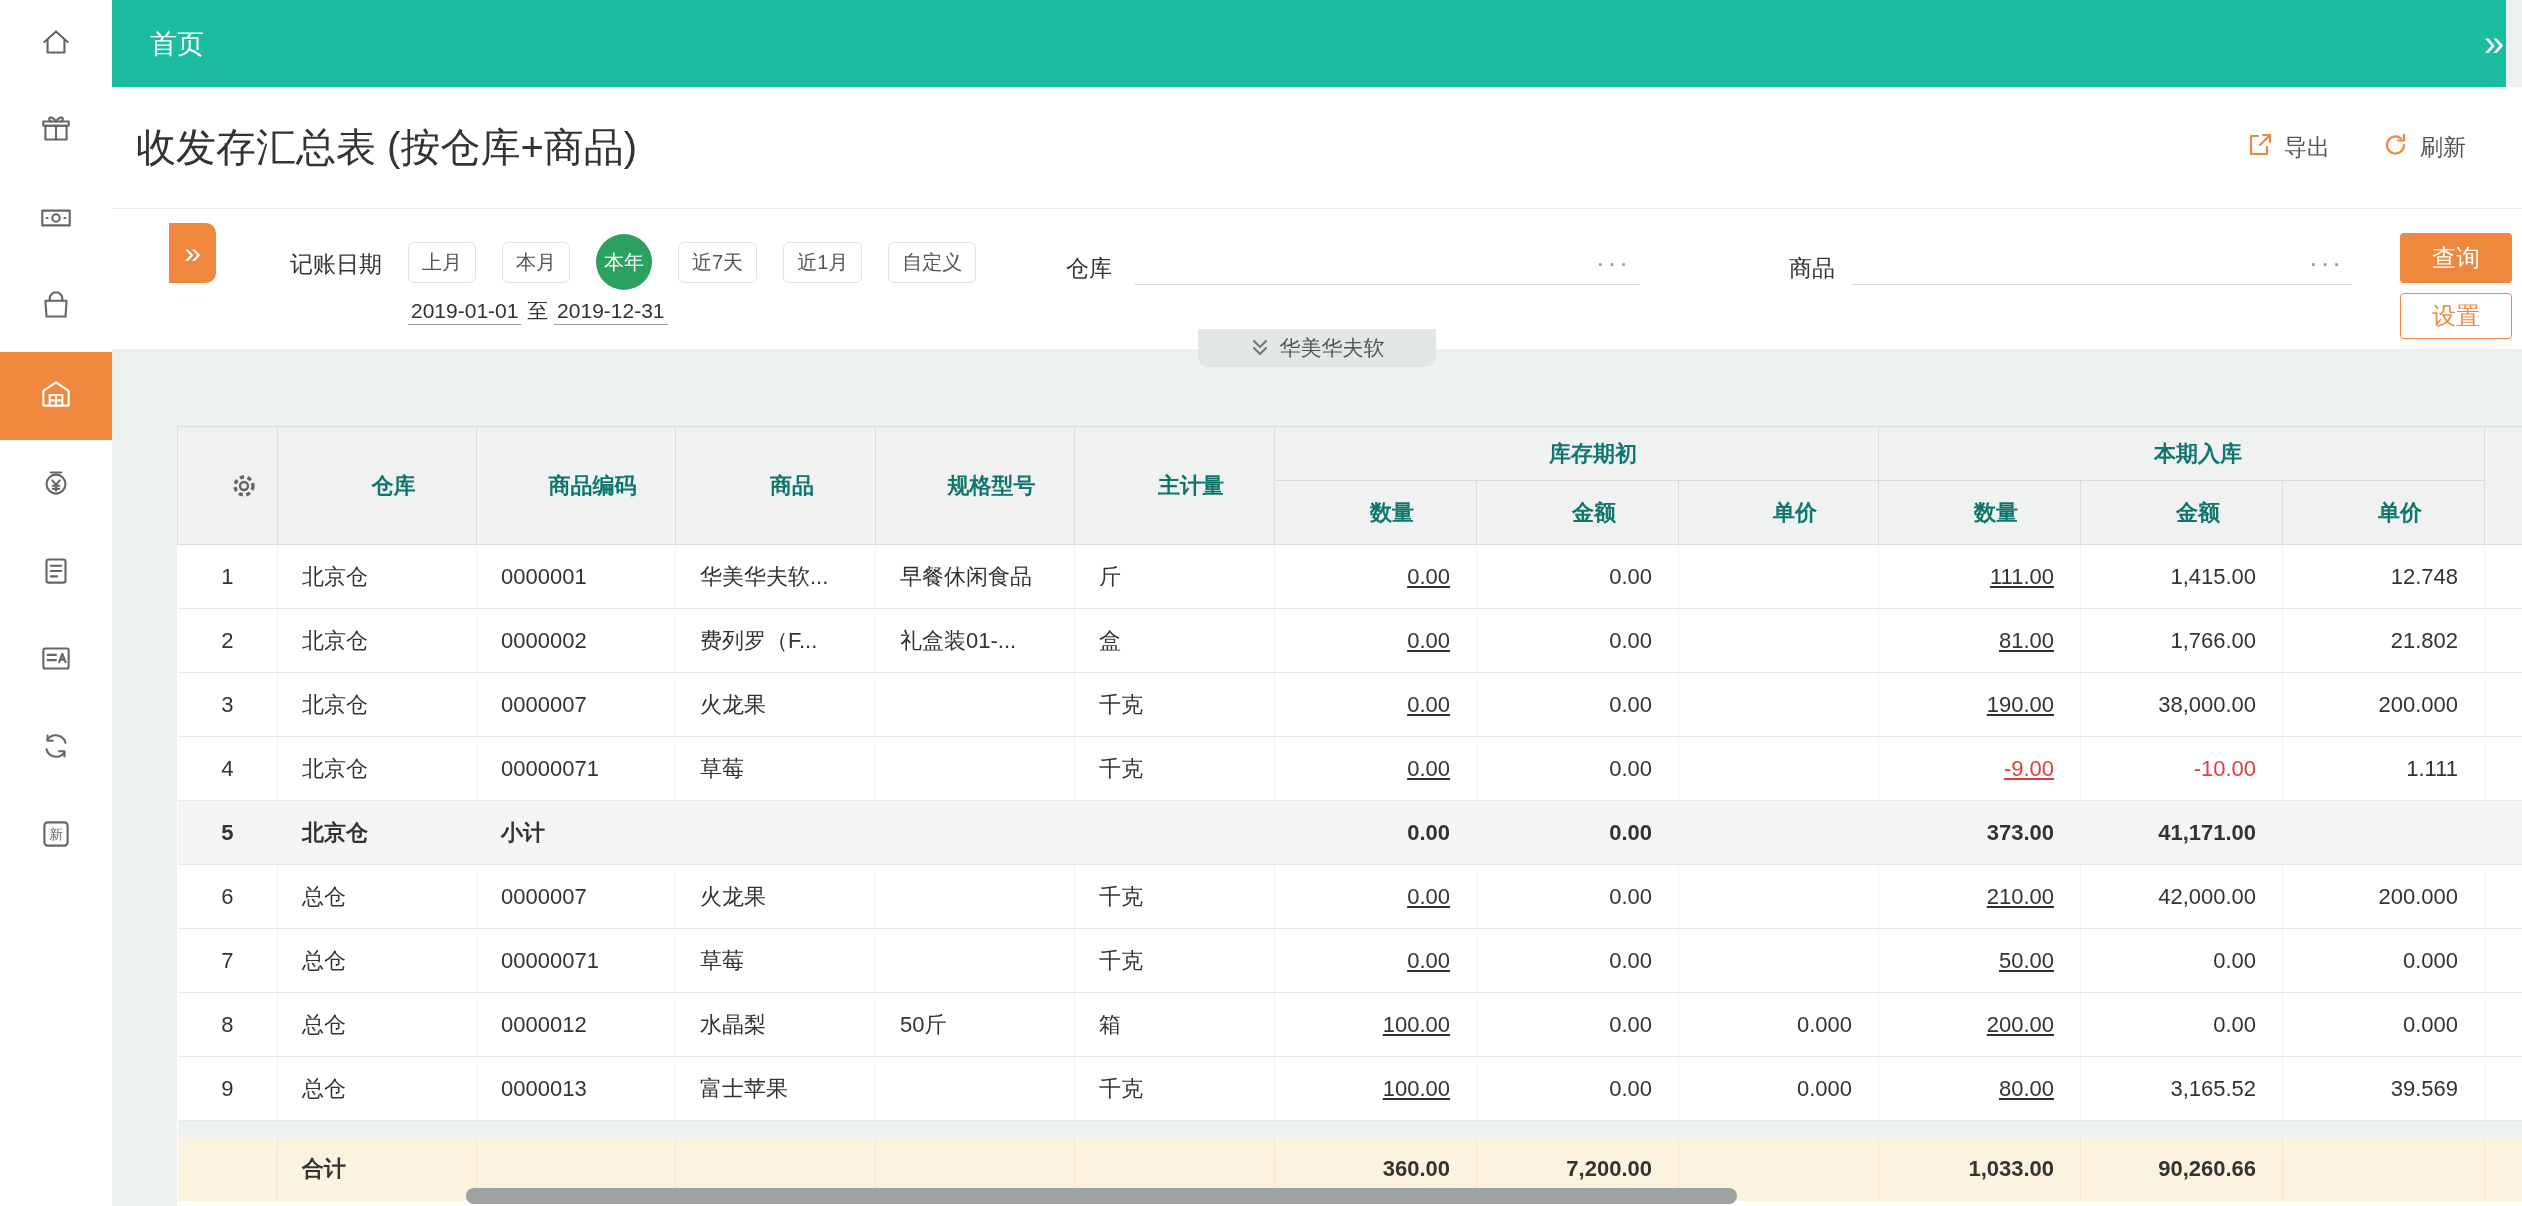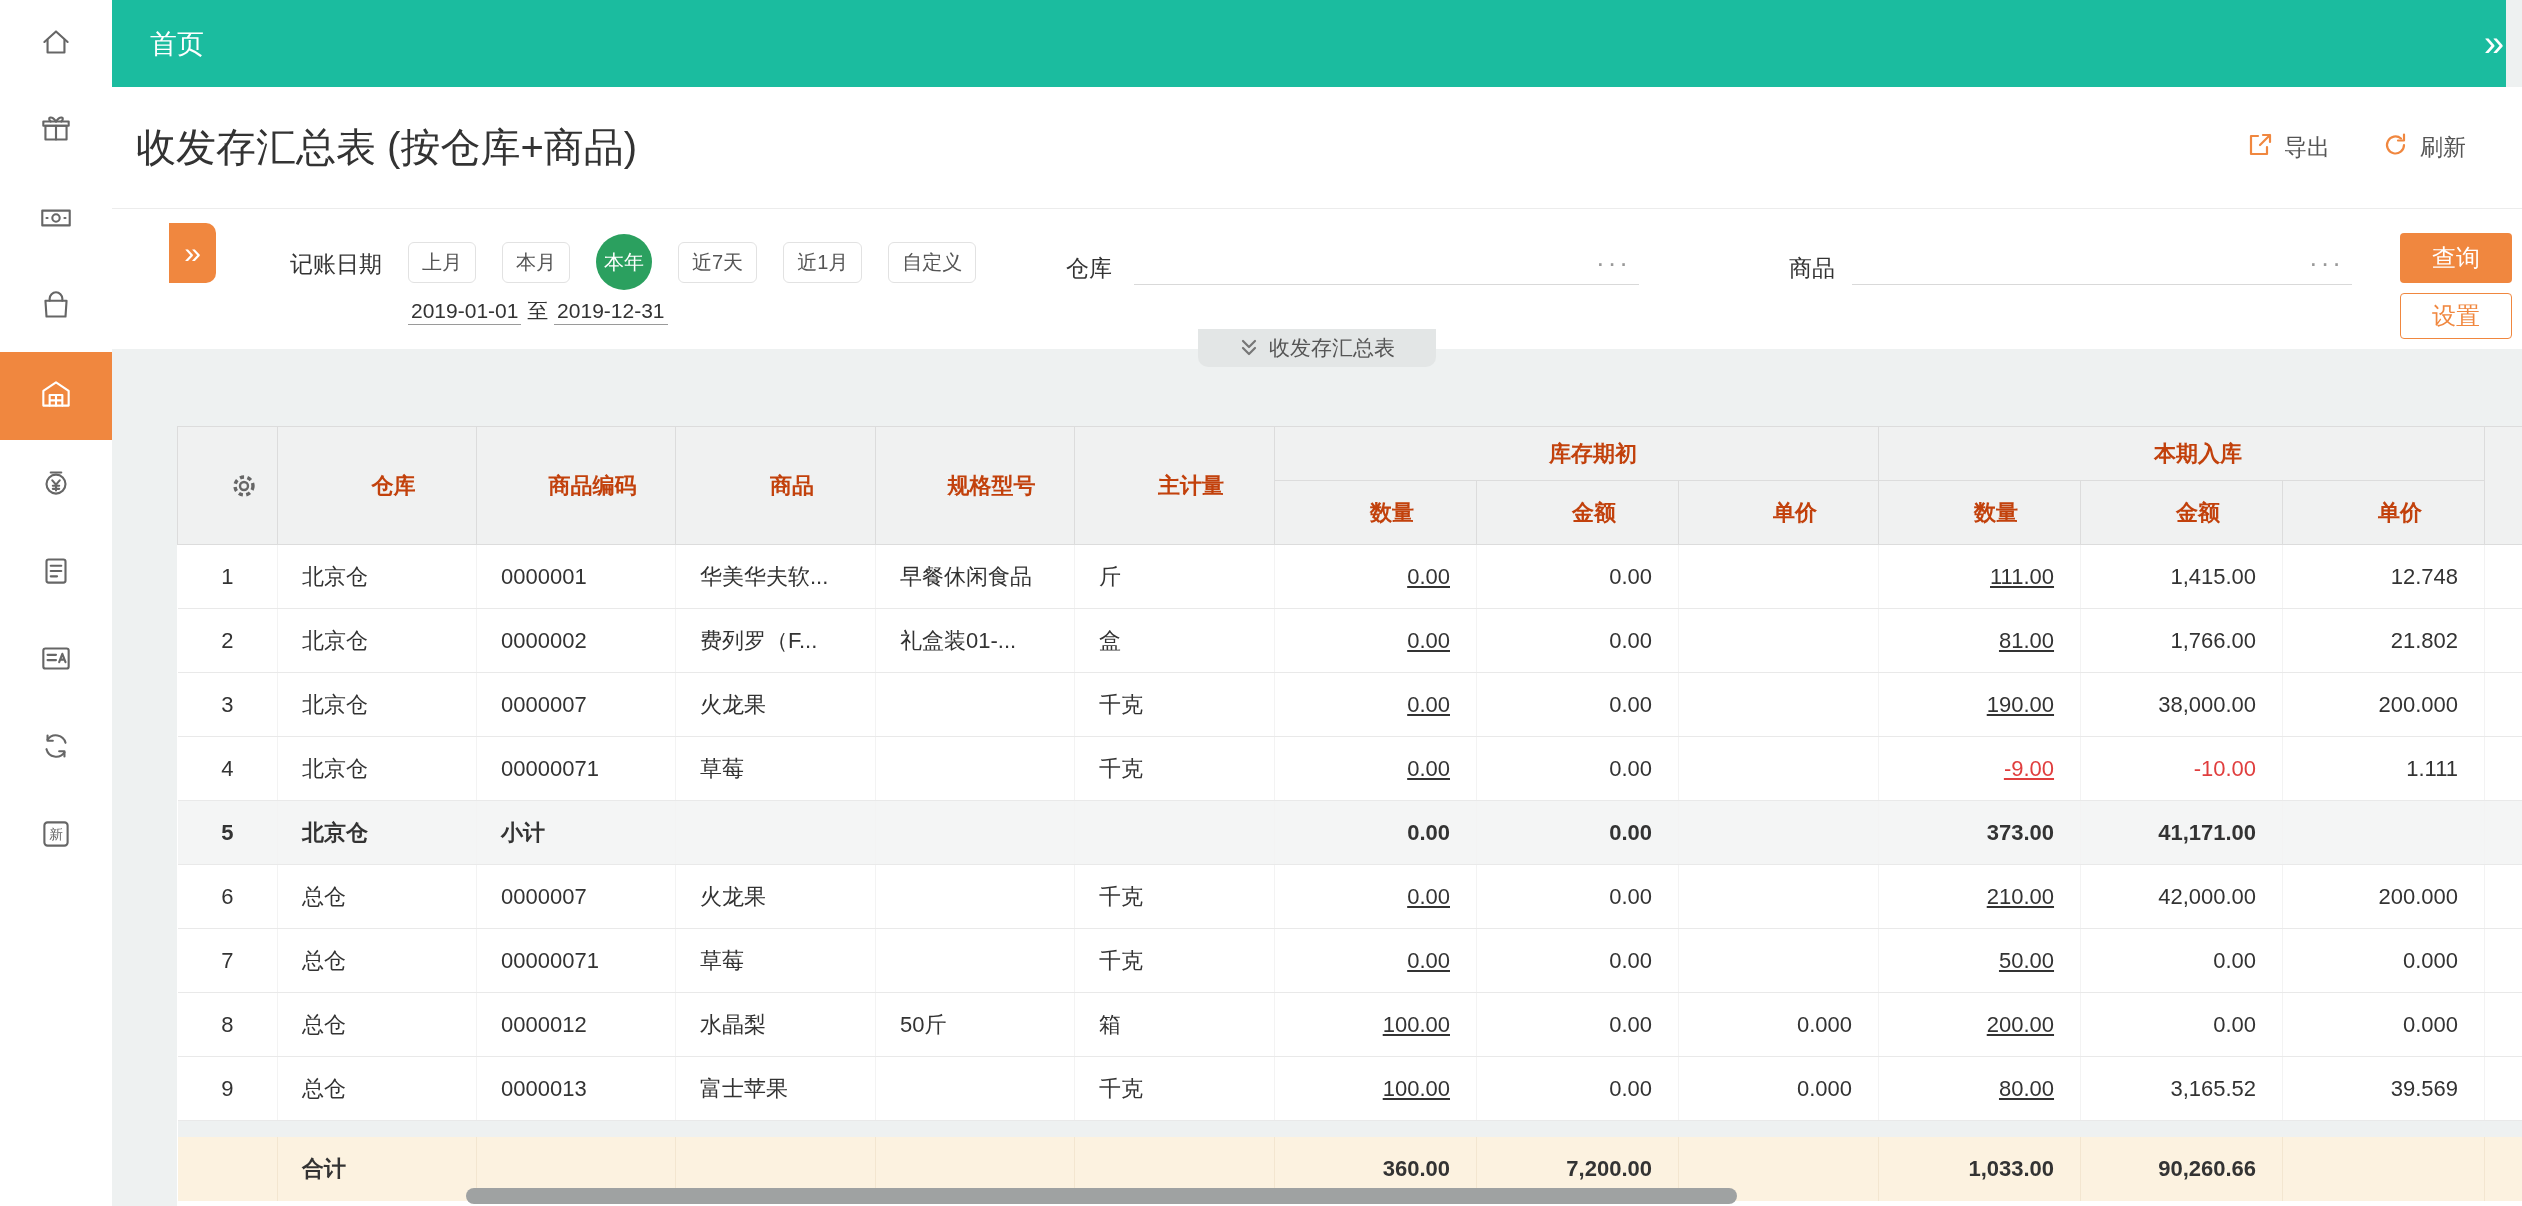--- a/index.html
+++ b/index.html
@@ -41,21 +41,21 @@
   .f-field-label { position:absolute; top:44px; font-size:23px; color:#333; }
   .f-input { position:absolute; top:28px; height:48px; border-bottom:1px solid #d9d9d9; cursor:text; }
   .f-input .dots { position:absolute; right:8px; bottom:8px; color:#999; font-size:26px; letter-spacing:3px; line-height:1; cursor:pointer; }
   .btn-query { position:absolute; right:10px; top:24px; width:112px; height:50px; background:#F0873F; color:#fff; font-size:24px; border:none; border-radius:4px; cursor:pointer; font-family:inherit; }
   .btn-settings { position:absolute; right:10px; top:84px; width:112px; height:46px; background:#fff; color:#F0873F; font-size:24px; border:1px solid #F0873F; border-radius:4px; cursor:pointer; font-family:inherit; }
   .expand-btn { position:absolute; left:50%; bottom:-18px; transform:translateX(-50%); width:238px; height:38px; background:#e3e6e6; border:none; border-radius:0 0 10px 10px; font-size:21px; color:#555; display:flex; align-items:center; justify-content:center; gap:10px; cursor:pointer; font-family:inherit; }
   .expand-btn svg { width:20px; height:18px; stroke:#777; fill:none; stroke-width:2.2; stroke-linecap:round; stroke-linejoin:round; }
   
   .table-wrap { position:absolute; left:177px; top:426px; width:2345px; bottom:0; background:#fff; }
   table { width:2345px; border-collapse:collapse; table-layout:fixed; }
-  thead th { background:#f0f1f1; border:1px solid #dcdcdc; font-size:22px; font-weight:700; color:#c2410c; text-align:center;padding-left:33px; }
+  thead th { background:#f0f1f1; border:1px solid #dcdcdc; font-size:22px; font-weight:700; color:#0f766e; text-align:center;padding-left:33px; }
   thead tr.gr th { height:54px; }
   thead tr.sub th { height:64px; }
   tbody td { height:64px; font-size:22px; color:#333; border-bottom:1px solid #e9e9e9; border-right:1px solid #f3f3f3; background:#fff; overflow:hidden; white-space:nowrap; }
   td.c-idx { text-align:center; }
   td.c-text { text-align:left; padding-left:24px; }
   td.c-num { text-align:right; padding-right:26px; }
   td.c-sliver { border-right:none; }
   .lnk { color:#333; text-decoration:underline; cursor:pointer; }
   .red { color:#E03E3E; }
   tr.subtotal td { background:#f4f5f5; font-weight:700; }
@@ -196,21 +196,21 @@
   </div>
 
   <button class="btn-query">查询</button>
   <button class="btn-settings">设置</button>
 
   <button class="expand-btn">
     <svg viewBox="0 0 20 18">
         <path d="M4 2 L10 8 L16 2"></path>
         <path d="M4 9 L10 15 L16 9"></path>
       </svg>
-    <span>收发存汇总表</span>
+    <span>华美华夫软</span>
   </button>
 </div>
 
 <div class="table-wrap">
   <table>
     <colgroup>
       <col style="width:100px">
         <col style="width:199px">
         <col style="width:199px">
         <col style="width:200px">

